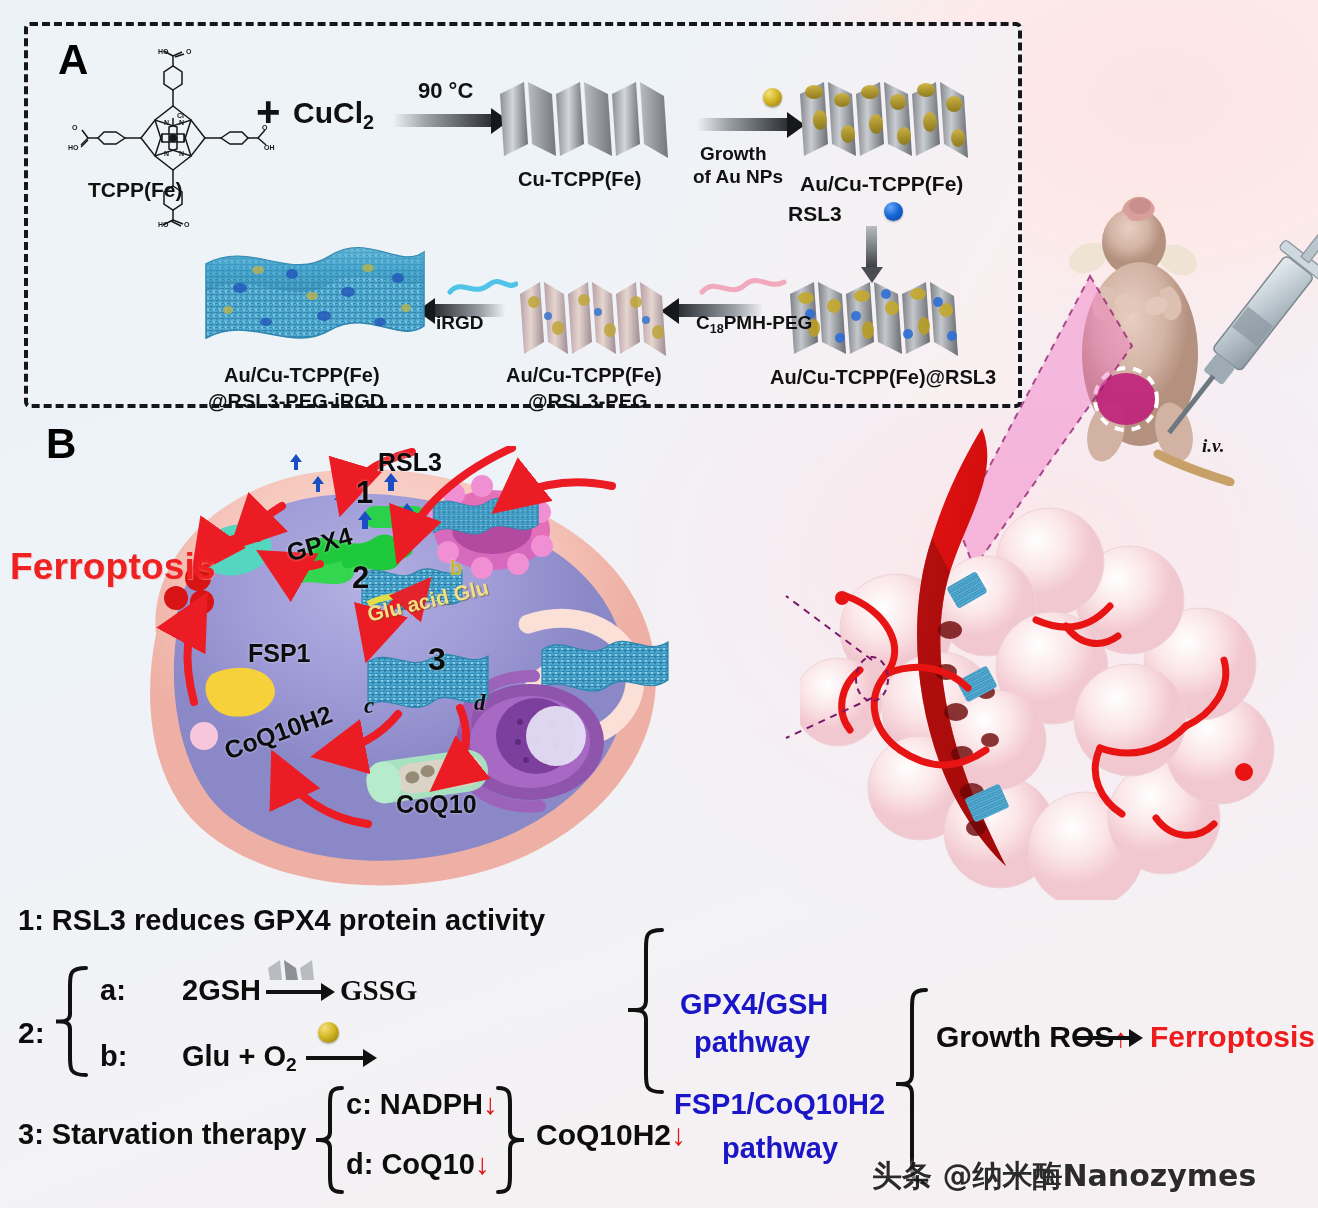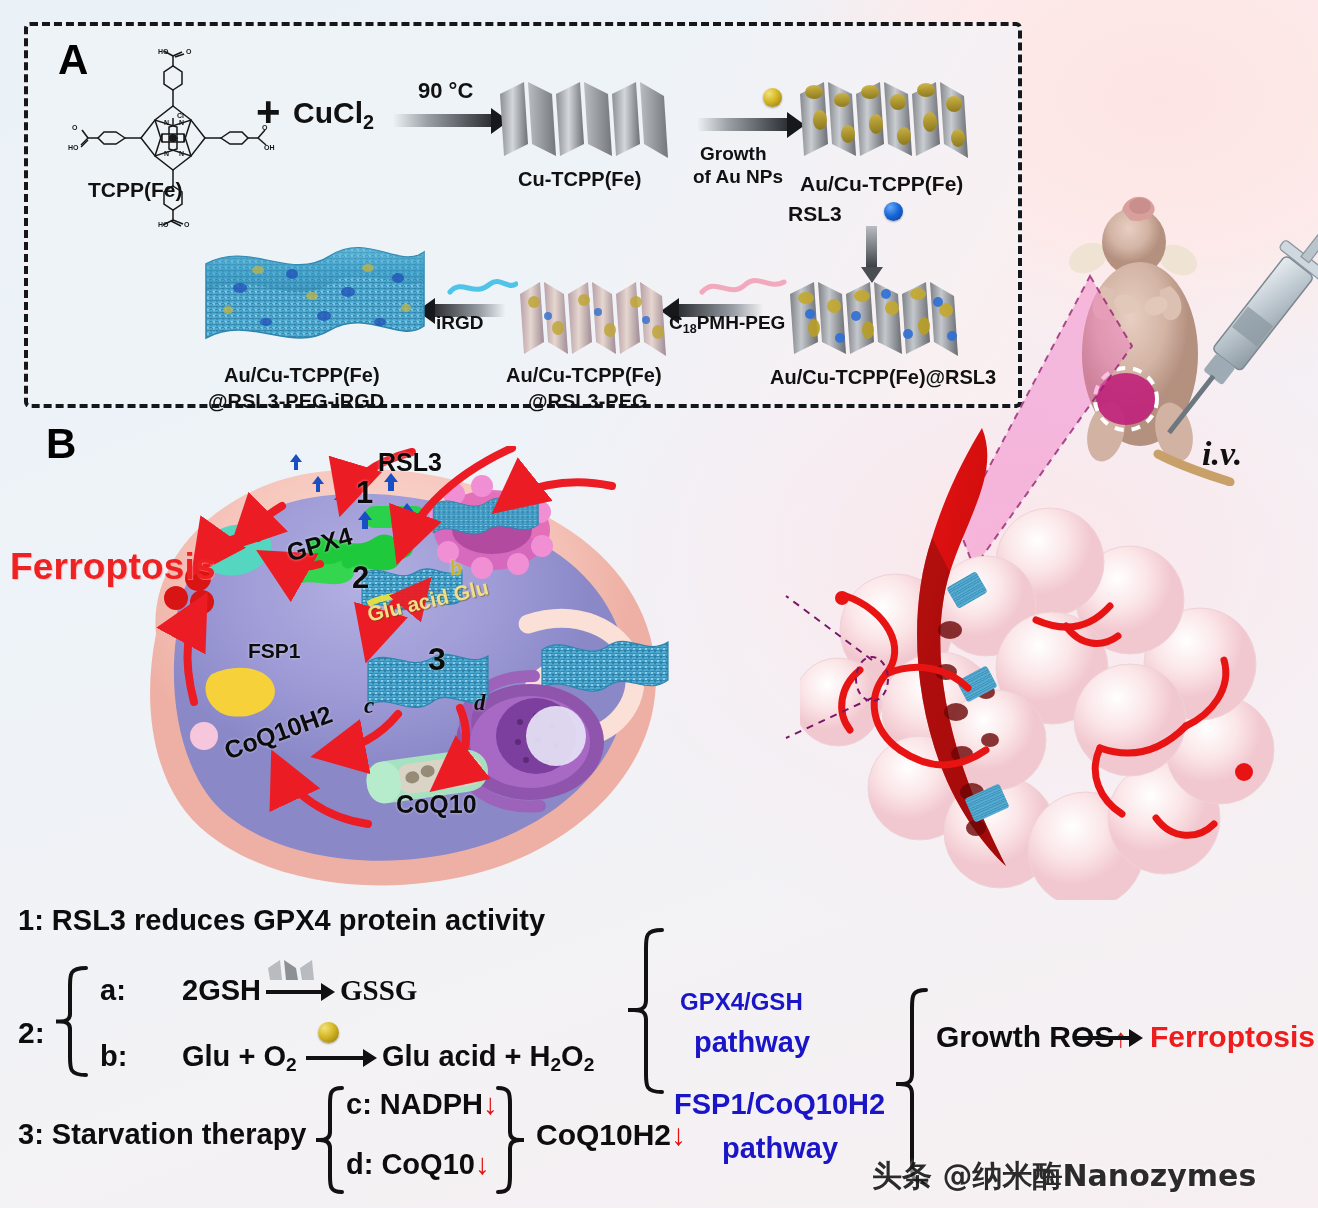--- a/index.html
+++ b/index.html
@@ -76,21 +76,21 @@
   #cell{position:absolute;left:112px;top:446px;width:590px;height:455px;}
   .cell-lbl{position:absolute;font-weight:bold;color:#0c0c0c;white-space:nowrap;
             text-shadow:0 0 3px rgba(255,255,255,.55);}
   #ferroptosis-main{
     position:absolute;left:10px;top:546px;font-size:37px;font-weight:bold;
     color:#ee2222;letter-spacing:.2px;
     text-shadow:1px 1px 0 rgba(255,160,160,.55);
   }
 
   
-  #iv-label{position:absolute;left:1202px;top:435px;font-size:34px;font-weight:bold;
+  #iv-label{position:absolute;left:1202px;top:435px;font-size:19px;font-weight:bold;
             font-style:italic;color:#101010;font-family:"Liberation Serif",serif;}
 
   
   #legend{position:absolute;left:0;top:896px;width:1318px;height:312px;}
   .leg-txt{position:absolute;white-space:nowrap;color:#0d0d0d;font-weight:bold;}
   .blue-txt{color:#1a16c8;}
   .red-txt{color:#ee1c1c;}
   .sub{font-size:.66em;vertical-align:-.28em;}
   .down-red{color:#e01212;font-weight:bold;}
   .brk{position:absolute;}
@@ -274,21 +274,21 @@
           <circle cx="150" cy="26" r="5" fill="#2f6fd6"></circle>
         <circle cx="164" cy="60" r="5" fill="#2f6fd6"></circle>
       </g>
     </svg>
     <div class="lbl" style="left:742px;top:340px;font-size:20px;">Au/Cu-TCPP(Fe)@RSL3</div>
 
     <svg style="position:absolute;left:670px;top:248px;" width="90" height="26" viewBox="0 0 90 26">
       <path d="M4,18 C18,2 32,26 48,10 C60,0 72,16 86,8" stroke="#f2a9bd" stroke-width="5" fill="none" stroke-linecap="round"></path>
     </svg>
     <div class="arrow-grad rev" style="left:650px;top:278px;width:86px;"></div>
-    <div class="lbl" style="left:641px;top:286px;font-size:19px;"><span>C</span><span class="sub">18</span><span>PMH-PEG</span></div>
+    <div class="lbl" style="left:668px;top:286px;font-size:19px;"><span>C</span><span class="sub">18</span><span>PMH-PEG</span></div>
 
     <svg class="sheet" style="left:490px;top:250px;" width="160" height="88" viewBox="0 0 160 88">
       <defs>
         <linearGradient id="gp1" x1="0" y1="0" x2="1" y2="0">
           <stop offset="0" stop-color="#b9a0a8"></stop>
             <stop offset=".45" stop-color="#e6d6cf"></stop>
           <stop offset="1" stop-color="#a08c96"></stop>
         </linearGradient>
       </defs>
       <path d="M2,18 L22,6 L26,66 L6,78 Z" fill="url(#gp1)"></path>
@@ -636,21 +636,21 @@
 
   <div id="ferroptosis-main">Ferroptosis</div>
   <div class="cell-lbl" style="left:378px;top:448px;font-size:25px;">RSL3</div>
   <div class="cell-lbl" style="left:286px;top:530px;font-size:25px;transform:rotate(-16deg);">GPX4</div>
   <div class="cell-lbl" style="left:356px;top:475px;font-size:31px;">1</div>
   <div class="cell-lbl" style="left:352px;top:560px;font-size:31px;">2</div>
   <div class="cell-lbl" style="left:428px;top:641px;font-size:32px;">3</div>
   <div class="cell-lbl" style="left:450px;top:557px;font-size:20px;color:#c9b62a;">b</div>
   <div class="cell-lbl" style="left:366px;top:589px;font-size:21px;color:#f2de86;transform:rotate(-13deg);
               text-shadow:1px 1px 1px rgba(90,70,0,.55);">Glu acid Glu</div>
-  <div class="cell-lbl" style="left:248px;top:639px;font-size:21px;">FSP1</div>
+  <div class="cell-lbl" style="left:248px;top:639px;font-size:25px;">FSP1</div>
   <div class="cell-lbl" style="left:222px;top:718px;font-size:25px;transform:rotate(-20deg);">CoQ10H2</div>
   <div class="cell-lbl" style="left:364px;top:693px;font-size:23px;font-family:'Liberation Serif',serif;font-style:italic;">c</div>
   <div class="cell-lbl" style="left:474px;top:690px;font-size:23px;font-family:'Liberation Serif',serif;font-style:italic;">d</div>
   <div class="cell-lbl" style="left:396px;top:790px;font-size:25px;">CoQ10</div>
 
   <div id="legend">
 
     <div class="leg-txt" style="left:18px;top:8px;font-size:29px;">1: RSL3 reduces GPX4 protein activity</div>
 
     <div class="leg-txt" style="left:18px;top:120px;font-size:30px;">2:</div>
@@ -667,28 +667,27 @@
       <path d="M18,4 L30,12 L32,24 L20,24 Z" fill="#8d9196"></path>
       <path d="M34,12 L46,4 L48,24 L36,24 Z" fill="#b8bcc1"></path>
     </svg>
     <div class="flat-arrow" style="left:266px;top:94px;width:56px;"></div>
     <div class="leg-txt" style="left:340px;top:78px;font-size:29px;font-family:Liberation Serif, serif;">GSSG</div>
 
     <div class="leg-txt" style="left:100px;top:144px;font-size:29px;">b:</div>
     <div class="leg-txt" style="left:182px;top:144px;font-size:29px;"><span>Glu + O</span><span class="sub">2</span></div>
     <div class="au-dot" style="left:318px;top:126px;width:21px;height:21px;"></div>
     <div class="flat-arrow" style="left:306px;top:160px;width:58px;"></div>
-    <div class="leg-txt" style="left:382px;top:144px;font-size:29px;"><span>Glu acid + H</span><span class="sub">2</span><span>O</span><span class="sub">2</span></div>
 
     <svg class="brk" style="left:628px;top:30px;" width="40" height="170" viewBox="0 0 40 170">
       <path d="M34,4 C18,4 18,10 18,22 L18,74 C18,82 14,84 6,84 C14,84 18,86 18,94
                L18,148 C18,160 18,166 34,166" stroke="#111" stroke-width="4" fill="none" stroke-linecap="round"></path>
       <path d="M6,84 L-4,84" stroke="#111" stroke-width="4"></path>
     </svg>
-    <div class="leg-txt blue-txt" style="left:680px;top:92px;font-size:24px;">GPX4/GSH</div>
+    <div class="leg-txt blue-txt" style="left:680px;top:92px;font-size:29px;">GPX4/GSH</div>
     <div class="leg-txt blue-txt" style="left:694px;top:130px;font-size:29px;">pathway</div>
 
     <svg class="brk" style="left:896px;top:90px;" width="40" height="200" viewBox="0 0 40 200">
       <path d="M30,4 C16,4 16,10 16,22 L16,88 C16,96 12,98 4,98 C12,98 16,100 16,108
                L16,178 C16,190 16,196 30,196" stroke="#111" stroke-width="4" fill="none" stroke-linecap="round"></path>
       <path d="M4,98 L-4,98" stroke="#111" stroke-width="4"></path>
     </svg>
     <div class="leg-txt" style="left:936px;top:124px;font-size:30px;"><span>Growth ROS</span><span class="down-red" style="font-size:26px;">↑</span></div>
     <div class="flat-arrow" style="left:1076px;top:140px;width:54px;"></div>
     <div class="leg-txt red-txt" style="left:1150px;top:124px;font-size:30px;">Ferroptosis</div>

